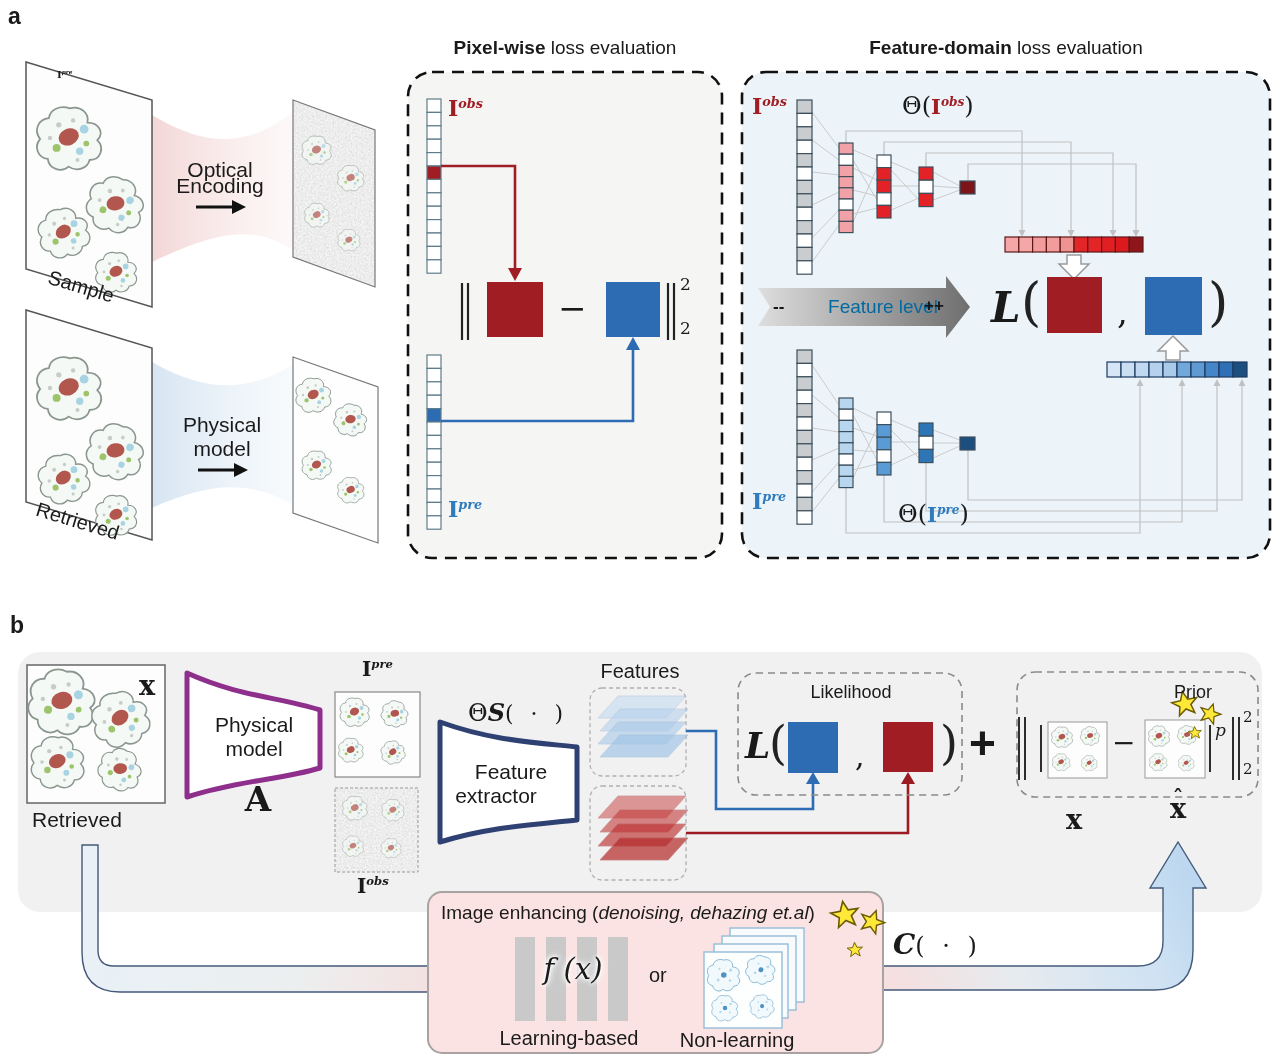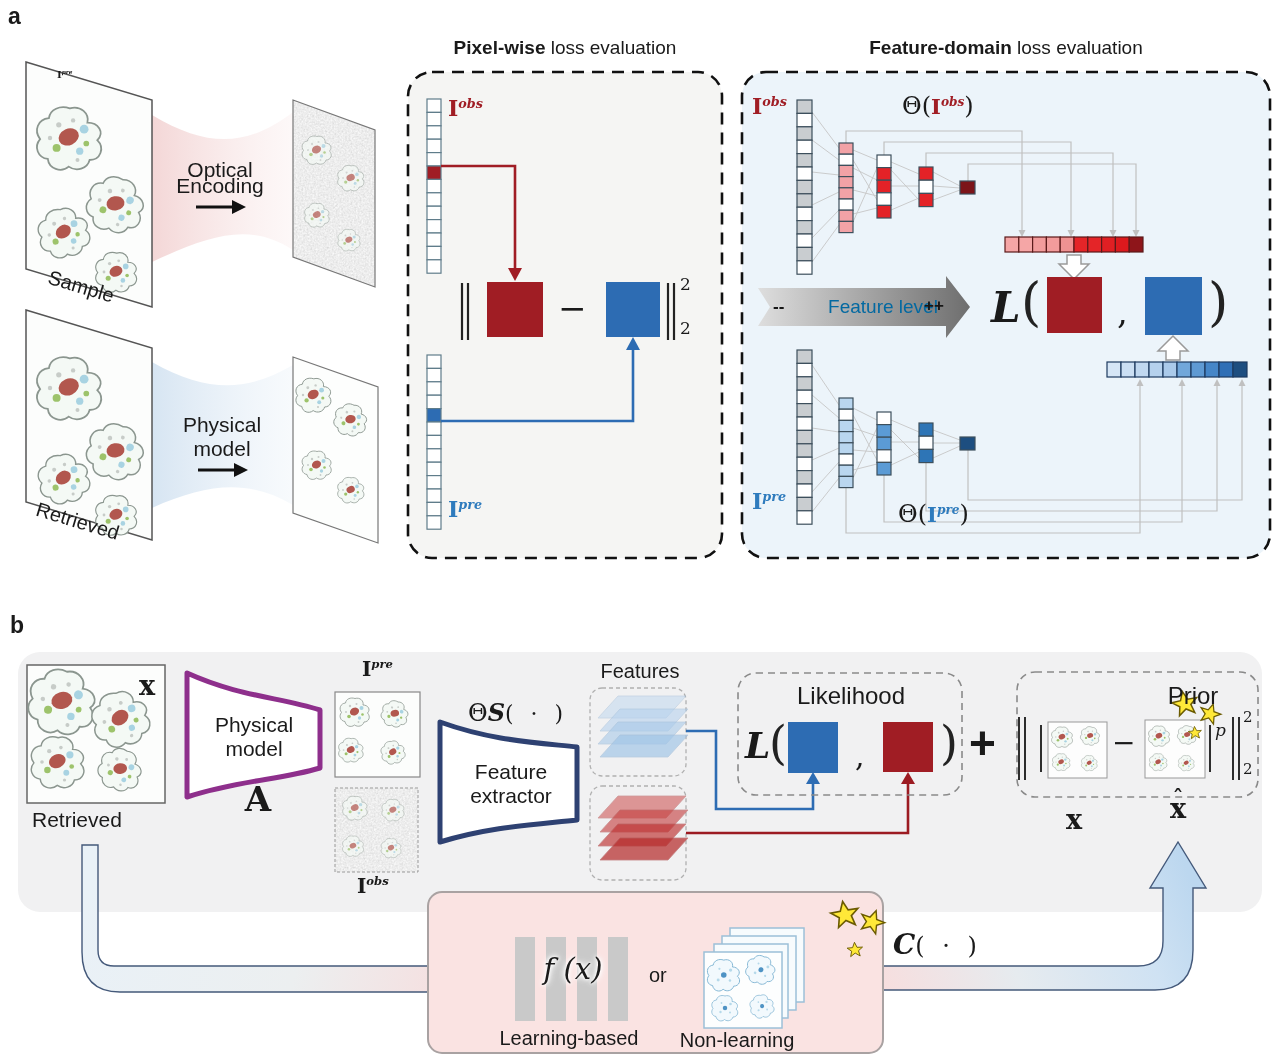--- a/index.html
+++ b/index.html
@@ -7,21 +7,21 @@
        font-family:"Liberation Sans",sans-serif;color:#1a1a1a;overflow:hidden;}
   .abs{position:absolute;white-space:nowrap;}
   .ctr{transform:translateX(-50%);}
   .rot{transform:rotate(16.8deg);transform-origin:left top;}
   .panel-tag{font-size:23px;font-weight:bold;}
   .panel-title{font-size:21px;}
   .box-title{font-size:19px;}
   .box-title b{font-weight:bold;}
   .lbl21{font-size:21px;}
   .lbl20{font-size:20px;}
-  .lbl19{font-size:24px;}
+  .lbl19{font-size:18px;}
   .serif{font-family:"DejaVu Serif",serif;}
   .ilab{font-family:"DejaVu Serif",serif;font-weight:bold;font-size:22px;line-height:1;}
   .ilab sup{font-style:italic;font-size:0.58em;}
   .ilab.small{font-size:20px;}
   .ilab.tiny{font-size:10px;}
   .red{color:#a01d24;}
   .blue{color:#2e7bbd;}
   .theta{font-family:"DejaVu Serif",serif;font-size:24px;}
   .theta .ilab{font-size:21px;}
   .scrL{font-family:"DejaVu Serif",serif;font-style:italic;font-weight:600;}
@@ -542,40 +542,41 @@
 <span class="abs mathbf" style="left:139px;top:670px;font-size:27px">x</span>
 <span class="abs lbl21" style="left:32px;top:808px">Retrieved</span>
 <span class="abs lbl21 ctr" style="left:254px;top:713px">Physical</span>
 <span class="abs lbl21 ctr" style="left:254px;top:737px">model</span>
 <span class="abs mathbf ctr" style="left:258px;top:779px;font-size:34px">A</span>
 <span class="abs ilab small" style="left:362px;top:659px"><span>I</span><sup>pre</sup></span>
 <span class="abs ilab small" style="left:357px;top:876px"><span>I</span><sup>obs</sup></span>
 
 <span class="abs" style="left:468px;top:698px"><span class="theta">Θ</span><span class="scrL" style="font-size:24px">S</span><span class="serif args" style="font-size:22px">( · )</span></span>
 <span class="abs lbl21 ctr" style="left:511px;top:760px">Feature</span>
-<span class="abs lbl21 ctr" style="left:511px;top:784px">extractor</span>
+<span class="abs lbl21 ctr" style="left:496px;top:784px">extractor</span>
 <span class="abs lbl20 ctr" style="left:640px;top:660px">Features</span>
 
 <span class="abs lbl19 ctr" style="left:851px;top:682px">Likelihood</span>
 <span class="abs scrL" style="left:745px;top:724px;font-size:36px">L</span>
 <span class="abs par" style="left:769px;top:716px;font-size:46px">(</span>
 <span class="abs serif" style="left:855px;top:738px;font-size:30px">,</span>
 <span class="abs par" style="left:940px;top:716px;font-size:46px">)</span>
 <span class="abs plus" style="left:969px;top:716px">+</span>
 
 <span class="abs lbl19 ctr" style="left:1193px;top:682px">Prior</span>
 <span class="abs minus" style="left:1112px;top:735px;font-size:28px">−</span>
 <span class="abs pit" style="left:1215px;top:720px">p</span>
 <span class="abs sup2" style="left:1243px;top:708px;font-size:15px">2</span>
 <span class="abs sup2" style="left:1243px;top:760px;font-size:15px">2</span>
 <span class="abs mathbf" style="left:1066px;top:804px;font-size:27px">x</span>
 <span class="abs xhat mathbf" style="left:1170px;top:794px;font-size:27px">
       <span class="hat">ˆ</span>
       <span>x</span>
     </span>
 
+<span class="abs enh-title" style="left:441px;top:902px"><span>Image enhancing (</span><i>denoising, dehazing et.al</i><span>)</span></span>
 <span class="abs fx ctr" style="left:573px;top:952px">f (x)</span>
 <span class="abs lbl20" style="left:649px;top:964px">or</span>
 <span class="abs lbl20 ctr" style="left:569px;top:1027px">Learning-based</span>
 <span class="abs lbl20 ctr" style="left:737px;top:1029px">Non-learning</span>
 <span class="abs" style="left:893px;top:928px"><span class="scrL" style="font-size:28px">C</span><span class="serif args" style="font-size:24px">( · )</span></span>
 
 </div>
 
 </body></html>

